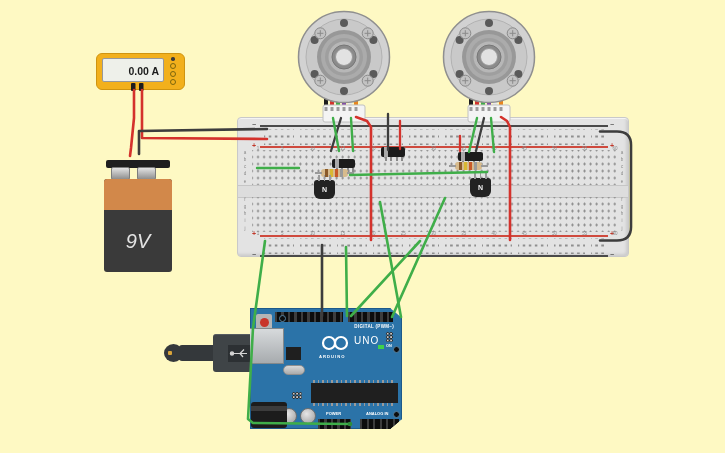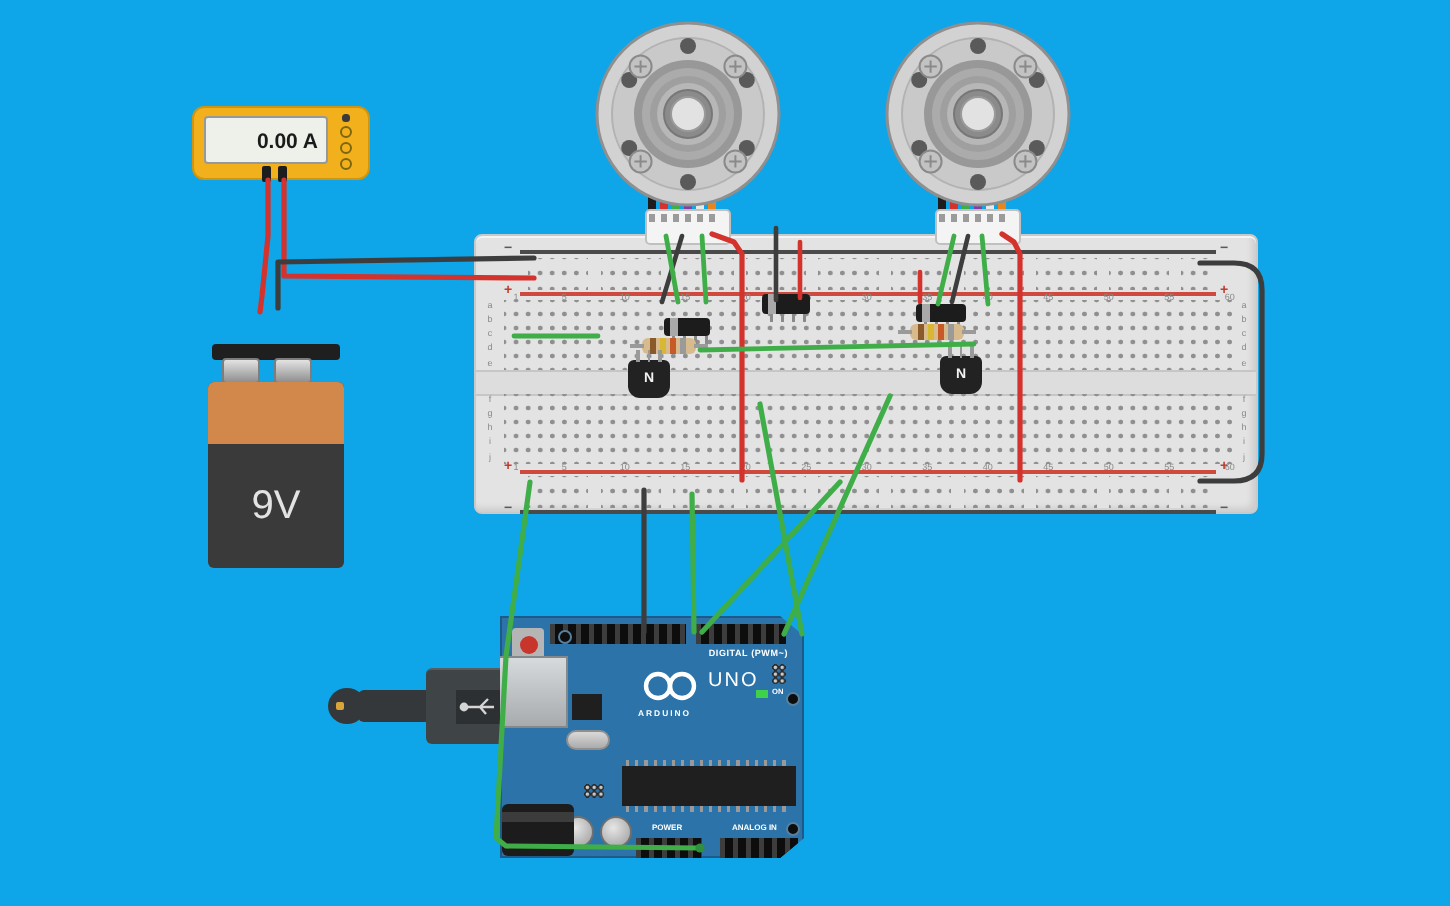--- a/index.html
+++ b/index.html
@@ -1,16 +1,16 @@
 <!DOCTYPE html>
 <html><head>
 <meta charset="utf-8">
 <style>
   html,body{margin:0;padding:0;background:#000;}
-  .scene{position:relative;width:725px;height:453px;background:#0ea5e9;overflow:hidden;
+  .scene{position:relative;width:725px;height:453px;background:#fef9c3;overflow:hidden;
          font-family:"Liberation Sans",sans-serif;}
 
   
   .breadboard{position:absolute;left:237px;top:117px;width:390px;height:138px;
     background:#e3e3e3;border-radius:4px;border:1px solid #c9c9c9;
     box-shadow:inset 0 1px 0 #f4f4f4, inset -2px -2px 3px rgba(0,0,0,.10);}
   .bb-line{position:absolute;height:1.6px;}
   .bb-dots{position:absolute;background-image:radial-gradient(circle,#8f8f8f 0 1.05px,transparent 1.35px);background-position:3px 3.5px;}
   .bb-rails{background-size:6.05px 8px;}
   .bb-railmask{position:absolute;background:repeating-linear-gradient(90deg,transparent 0 30.25px,#e3e3e3 30.25px 36.3px);}
@@ -40,21 +40,21 @@
   
   .multimeter{position:absolute;left:96px;top:53px;width:87px;height:35px;background:#f2b01c;
     border:1.5px solid #cf9410;border-radius:6px;}
   .mm-display{position:absolute;left:5px;top:4px;width:62px;height:24px;background:#eef0ea;
     border:1px solid #97989a;border-radius:2px;color:#1b1b1b;font-size:10.5px;font-weight:bold;
     line-height:24px;text-align:right;padding-right:4px;box-sizing:border-box;}
   .mm-btn{position:absolute;width:6px;height:6px;border-radius:50%;border:1.6px solid #7c660e;background:#f2b01c;box-sizing:border-box;}
   .mm-dot{position:absolute;width:3.5px;height:3.5px;border-radius:50%;background:#3a3a3a;}
 
   
-  .battery{position:absolute;left:104px;top:172px;width:68px;height:112px;}
+  .battery{position:absolute;left:104px;top:160px;width:68px;height:112px;font-style:italic;}
   .bat-cap{position:absolute;left:2px;top:0;width:64px;height:8px;background:#1f1f1f;border-radius:2px;}
   .bat-term{position:absolute;top:7px;width:19px;height:13px;border:1px solid #7d7d7d;border-radius:2px;
     background:linear-gradient(#e3e3e3,#8f8f8f);box-sizing:border-box;}
   .bat-body{position:absolute;left:0;top:19px;width:68px;height:93px;border-radius:3px;overflow:hidden;background:#3a3a3a;}
   .bat-orange{position:absolute;left:0;top:0;width:100%;height:31px;background:#d2884a;}
   .bat-label{position:absolute;left:0;top:31px;width:100%;height:62px;display:flex;align-items:center;justify-content:center;
     color:#e3e3e3;font-size:20px;}
 
   
   .arduino{position:absolute;left:250px;top:308px;width:152px;height:121px;background:#2b73a8;

